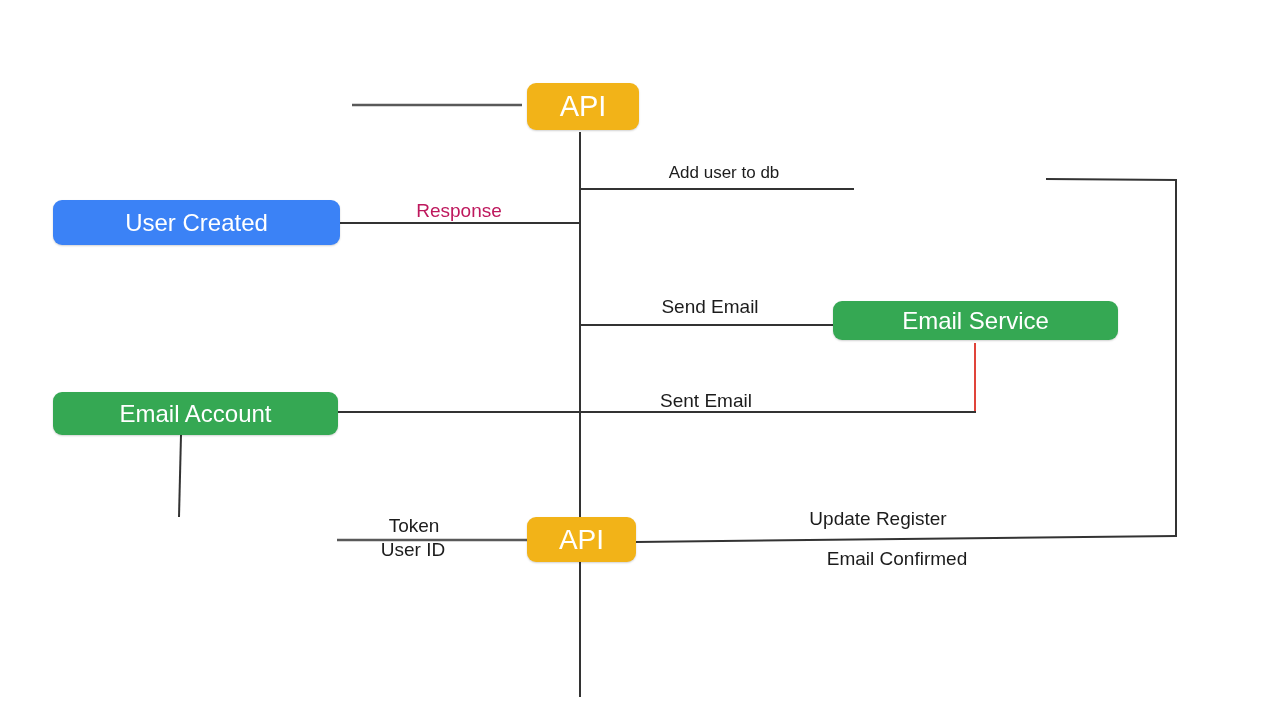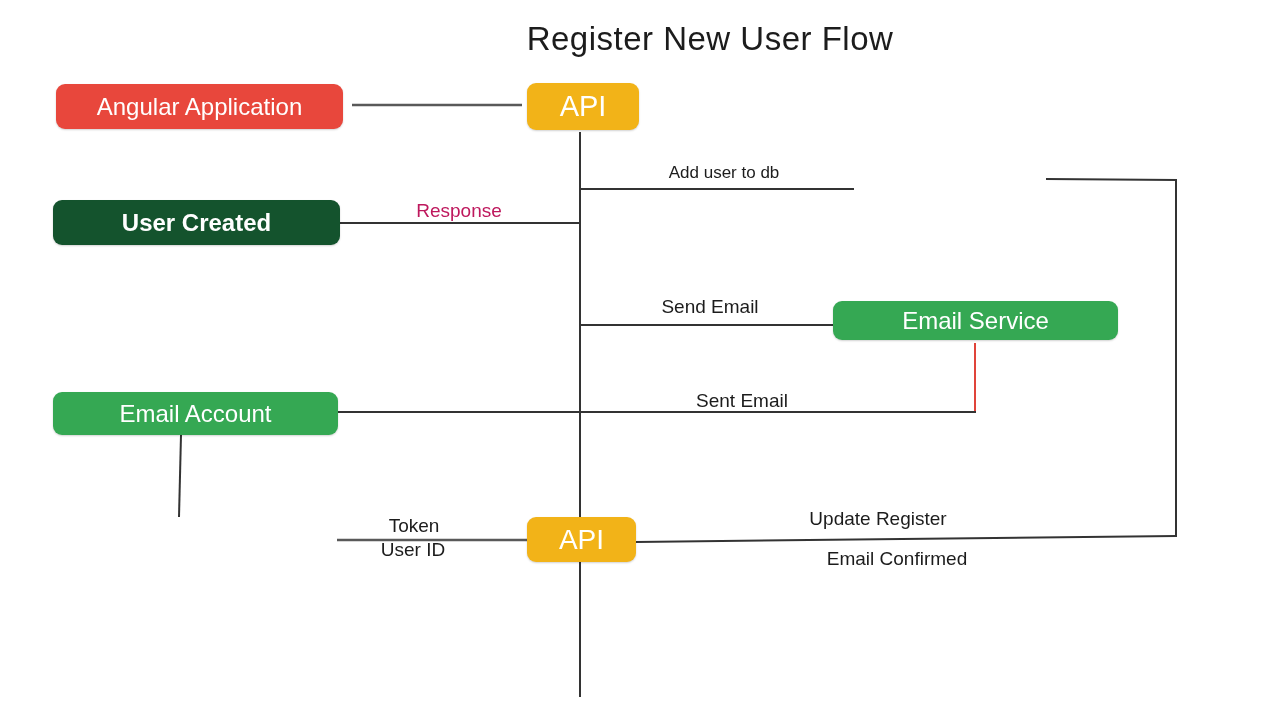--- a/index.html
+++ b/index.html
@@ -77,50 +77,46 @@
     <line x1="580" y1="325" x2="834" y2="325" stroke-width="2" style="stroke: rgb(51, 51, 51);"></line>
     <line x1="975" y1="343" x2="975" y2="411" stroke-width="2" style="stroke: rgb(224, 68, 58);"></line>
     <line x1="338" y1="412" x2="976" y2="412" stroke-width="2" style="stroke: rgb(51, 51, 51);"></line>
     <line x1="181" y1="435" x2="179" y2="517" stroke-width="2" style="stroke: rgb(51, 51, 51);"></line>
     <line x1="337" y1="540" x2="527" y2="540" stroke-width="2.5" style="stroke: rgb(89, 89, 89);"></line>
     <line x1="636" y1="542" x2="1176" y2="536" stroke-width="2" style="stroke: rgb(51, 51, 51);"></line>
     <line x1="1046" y1="179" x2="1177" y2="180" stroke-width="2" style="stroke: rgb(51, 51, 51);"></line>
     <line x1="1176" y1="179" x2="1176" y2="537" stroke-width="2" style="stroke: rgb(51, 51, 51);"></line>
   </svg>
 
-  <div class="title" style="color: rgb(28, 28, 28);">Register New User Flow</div>
 
-  <div class="node n-angular" style="background: rgb(232, 71, 60); color: rgb(255, 255, 255);">
-    <span>Angular Application</span>
-  </div>
 
   <div class="node n-api1" style="background: rgb(242, 179, 24); color: rgb(255, 255, 255);">
     <span>API</span>
   </div>
 
-  <div class="node n-usercreated" style="background: #14532d; color: rgb(255, 255, 255); font-weight: bold;">
+  <div class="node n-usercreated" style="background: #3b82f6; color: rgb(255, 255, 255);">
     <span>User Created</span>
   </div>
 
 
   <div class="node n-emailservice" style="background: rgb(53, 168, 83); color: rgb(255, 255, 255);">
     <span>Email Service</span>
   </div>
 
   <div class="node n-emailaccount" style="background: rgb(53, 168, 83); color: rgb(255, 255, 255);">
     <span>Email Account</span>
   </div>
 
 
   <div class="node n-api2" style="background: rgb(242, 179, 24); color: rgb(255, 255, 255);">
     <span>API</span>
   </div>
 
   <div class="elabel el-addusertodb" style="color: rgb(28, 28, 28);">Add user to db</div>
   <div class="elabel el-response" style="color: #be185d;">Response</div>
   <div class="elabel el-sendemail" style="color: rgb(28, 28, 28);">Send Email</div>
-  <div class="elabel el-sentemail" style="color: rgb(28, 28, 28); margin-left: 36px;">Sent Email</div>
+  <div class="elabel el-sentemail" style="color: rgb(28, 28, 28);">Sent Email</div>
   <div class="elabel el-token" style="color: rgb(28, 28, 28);">Token</div>
   <div class="elabel el-userid" style="color: rgb(28, 28, 28);">User ID</div>
   <div class="elabel el-updatedb" style="color: rgb(28, 28, 28);">Update Register</div>
   <div class="elabel el-emailconfirmed" style="color: rgb(28, 28, 28);">Email Confirmed</div>
 
 </div>
 
 </body></html>

